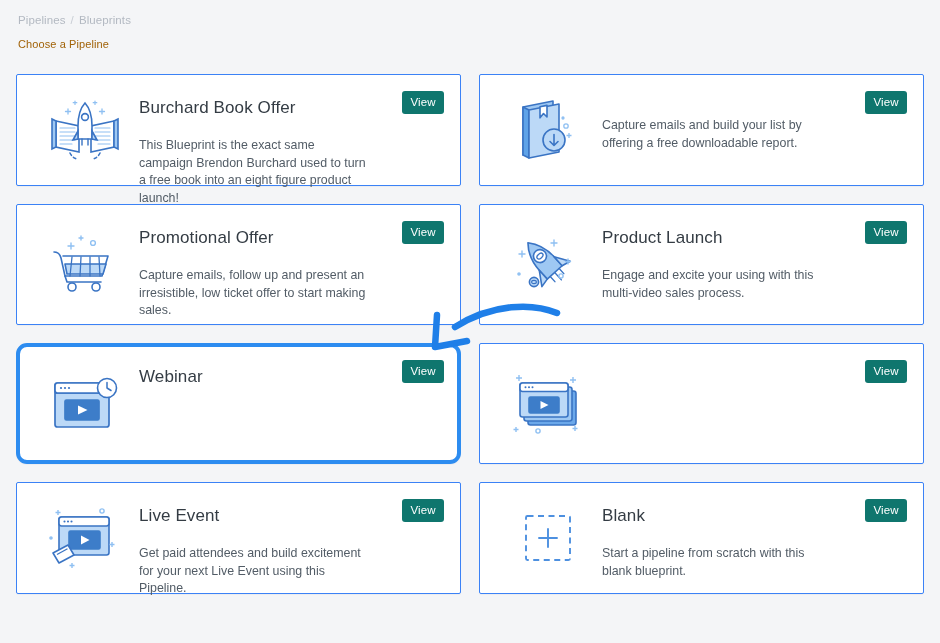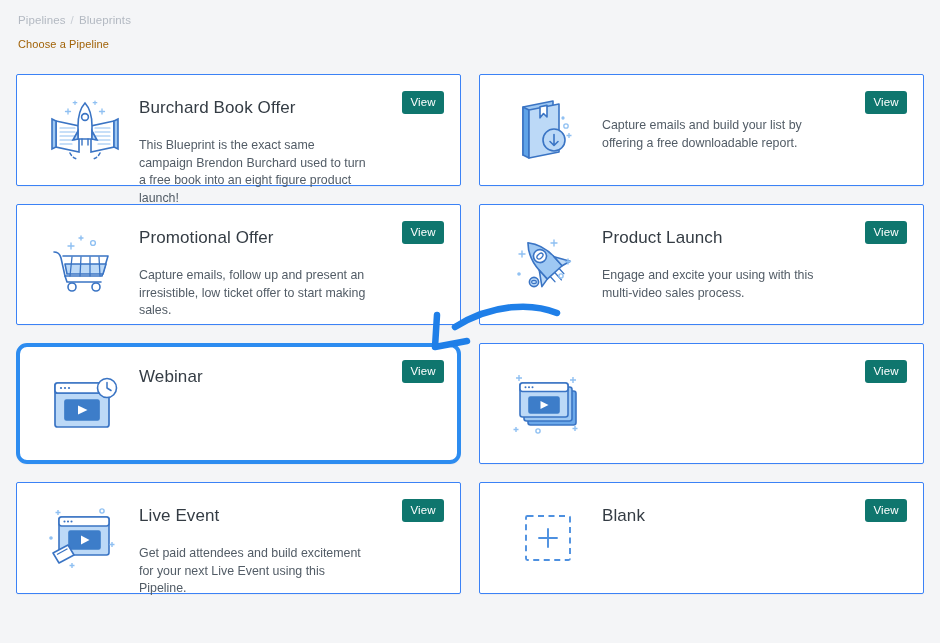--- a/index.html
+++ b/index.html
@@ -355,20 +355,21 @@
 
     <div class="card">
       <div class="card-icon">
         <svg width="70" height="64" viewBox="0 0 70 64">
           <rect x="13" y="10" width="44" height="44" rx="1.5" fill="none" stroke="#4d90e0" stroke-width="1.9" stroke-dasharray="6 4.5"></rect>
           <path d="M35 23 L35 41 M26 32 L44 32" stroke="#4d90e0" stroke-width="1.9" stroke-linecap="round"></path>
         </svg>
       </div>
       <div class="card-body">
         <div class="card-title">Blank</div>
+        <div class="card-desc">Start a pipeline from scratch with this blank blueprint.</div>
       </div>
       <button class="view-btn">View</button>
     </div>
 
   </div>
 
   <div class="arrow-annotation">
     <svg width="170" height="95" viewBox="0 0 170 95">
       <path d="M142 38 C118 28 78 28 40 52" fill="none" stroke="#1f7fe8" stroke-width="6.5" stroke-linecap="round"></path>
       <path d="M22 40 L20 72 L52 66" fill="none" stroke="#1f7fe8" stroke-width="6.5" stroke-linecap="round" stroke-linejoin="round"></path>

